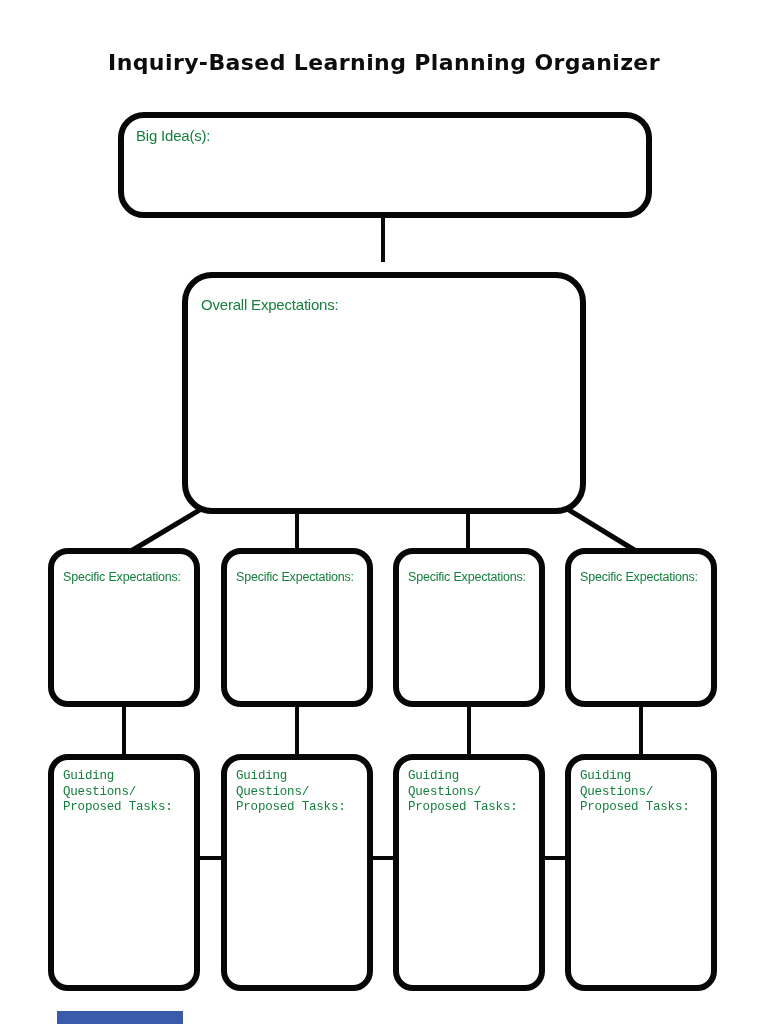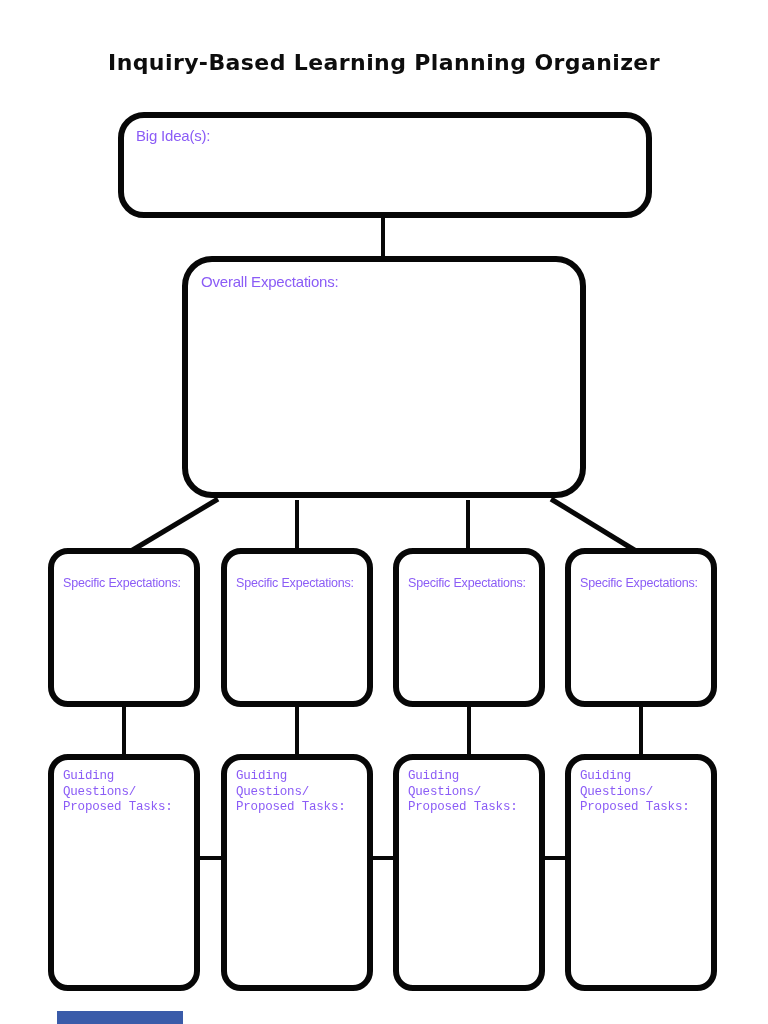--- a/index.html
+++ b/index.html
@@ -26,46 +26,46 @@
   .connectors {
     position: absolute;
     top: 0; left: 0;
     width: 768px; height: 1024px;
   }
   .box {
     position: absolute;
     background: #ffffff;
     border: 6px solid #070707;
     box-sizing: border-box;
-    color: #8b5cf6;
+    color: #15803d;
     padding: 9px 12px;
   }
   .box .lbl {
     display: block;
     letter-spacing: -0.2px;
     line-height: 1.25;
   }
   .box-big-idea {
     left: 118px; top: 112px;
     width: 534px; height: 106px;
     border-radius: 26px;
   }
   .box-big-idea .lbl { font-size: 15px; }
   .box-overall {
-    left: 182px; top: 256px;
+    left: 182px; top: 272px;
     width: 404px; height: 242px;
     border-radius: 30px;
-    padding: 11px 13px;
+    padding: 18px 13px;
   }
   .box-overall .lbl { font-size: 15px; }
   .box-specific {
     top: 548px;
     width: 152px; height: 159px;
     border-radius: 20px;
-    padding: 22px 9px;
+    padding: 16px 9px;
   }
   .box-specific .lbl { font-size: 12.5px; }
   .box-guiding {
     top: 754px;
     width: 152px; height: 237px;
     border-radius: 20px;
     padding: 9px 9px;
     font-family: Liberation Mono, monospace;
   }
   .box-guiding .lbl { font-size: 12.5px; }

